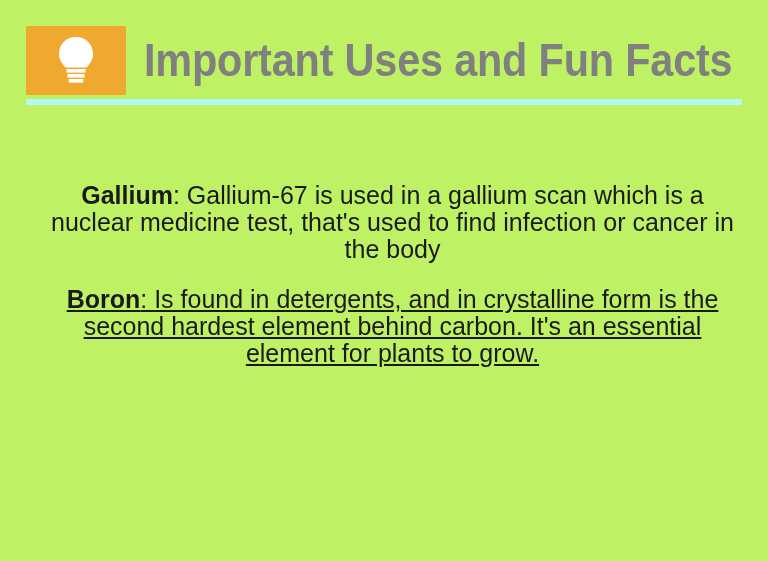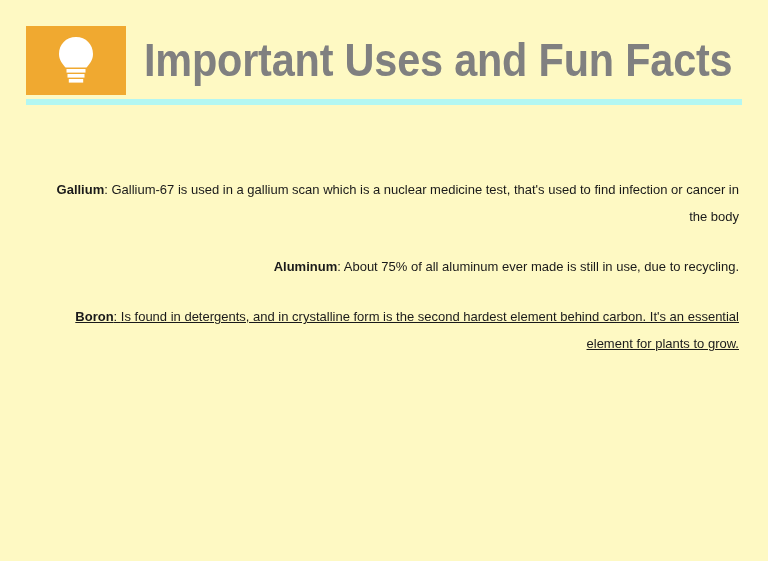--- a/index.html
+++ b/index.html
@@ -10,21 +10,21 @@
     width: 768px;
     height: 561px;
     background: #ffffff;
     font-family: "Liberation Sans", sans-serif;
     overflow: hidden;
   }
   .slide {
     position: relative;
     width: 768px;
     height: 561px;
-    background: #fef9c3;
+    background: #bef264;
   }
 
   
   .header {
     position: absolute;
     left: 26px;
     top: 26px;
     width: 716px;
     height: 79px;
   }
@@ -69,25 +69,25 @@
   }
 
   
   .content {
     position: absolute;
     left: 46px;
     top: 176px;
     width: 693px;
   }
   .fact {
-    font-size: 13px;
+    font-size: 25px;
     line-height: 27px;
     color: #1a1a1a;
-    margin: 0 0 23px 0;
-    text-align: right;
+    margin: 6px 0 23px 0;
+    text-align: center;
   }
   .fact:last-child {
     margin-bottom: 0;
     text-decoration: underline;
   }
   .fact .element-name {
     font-weight: bold;
   }
 </style>
 </head>
@@ -109,18 +109,17 @@
     <div class="title">Important Uses and Fun Facts</div>
 
     <div class="accent-bar"></div>
   </div>
 
   <div class="content">
 
     <p class="fact"><span class="element-name">Gallium</span><span>: </span><span>Gallium-67 is used in a gallium scan which is a nuclear medicine test, that's used to find infection or cancer in the body</span></p>
 
 
-    <p class="fact"><span class="element-name">Aluminum</span><span>: </span><span>About 75% of all aluminum ever made is still in use, due to recycling.</span></p>
 
     <p class="fact"><span class="element-name">Boron</span><span>: </span><span>Is found in detergents, and in crystalline form is the second hardest element behind carbon. It's an essential element for plants to grow.</span></p>
 
   </div>
 </div>
 
 </body></html>

